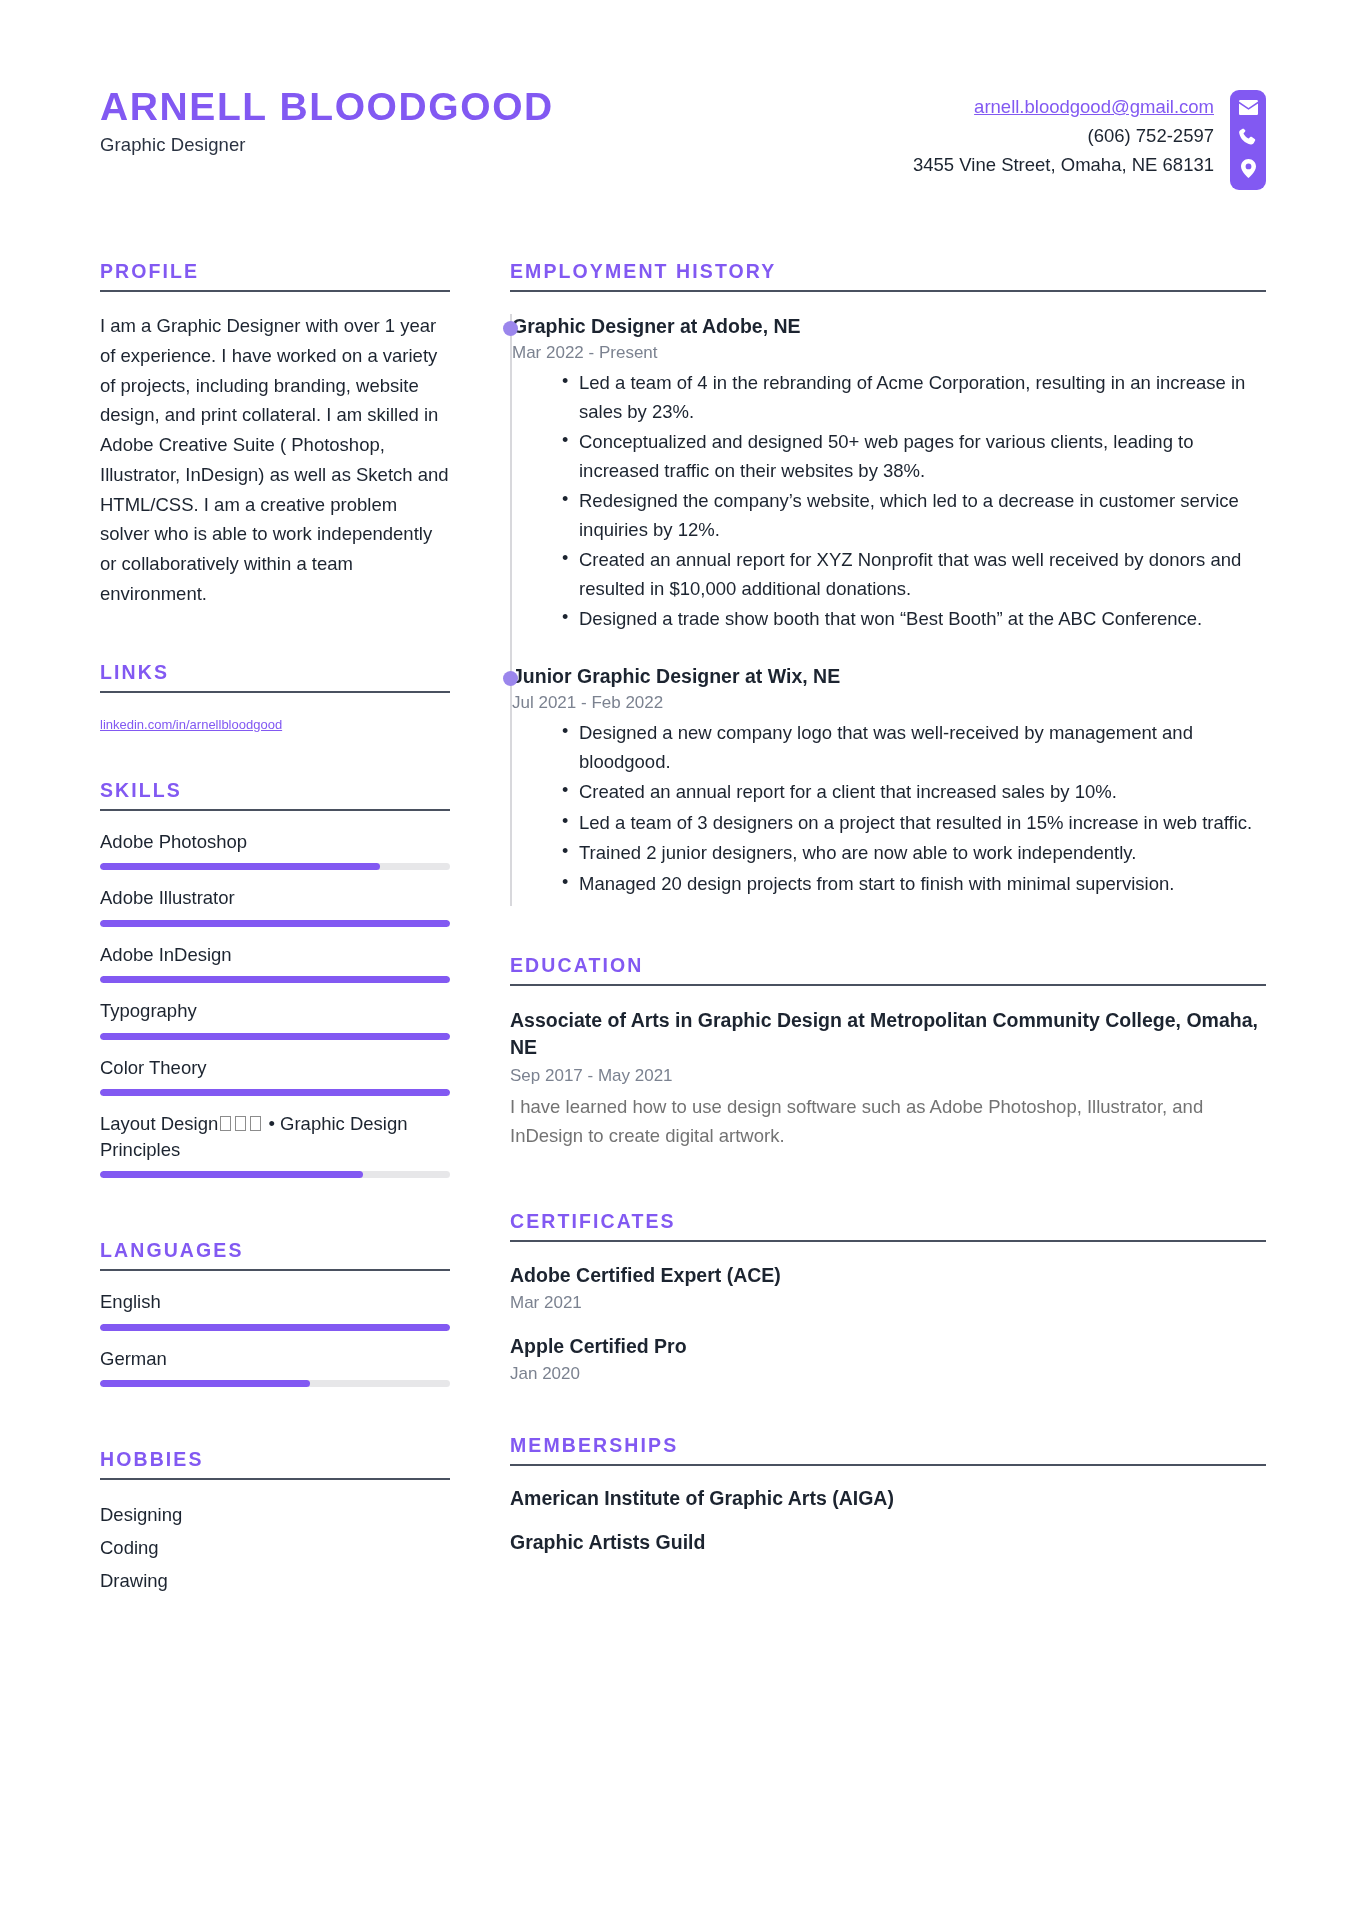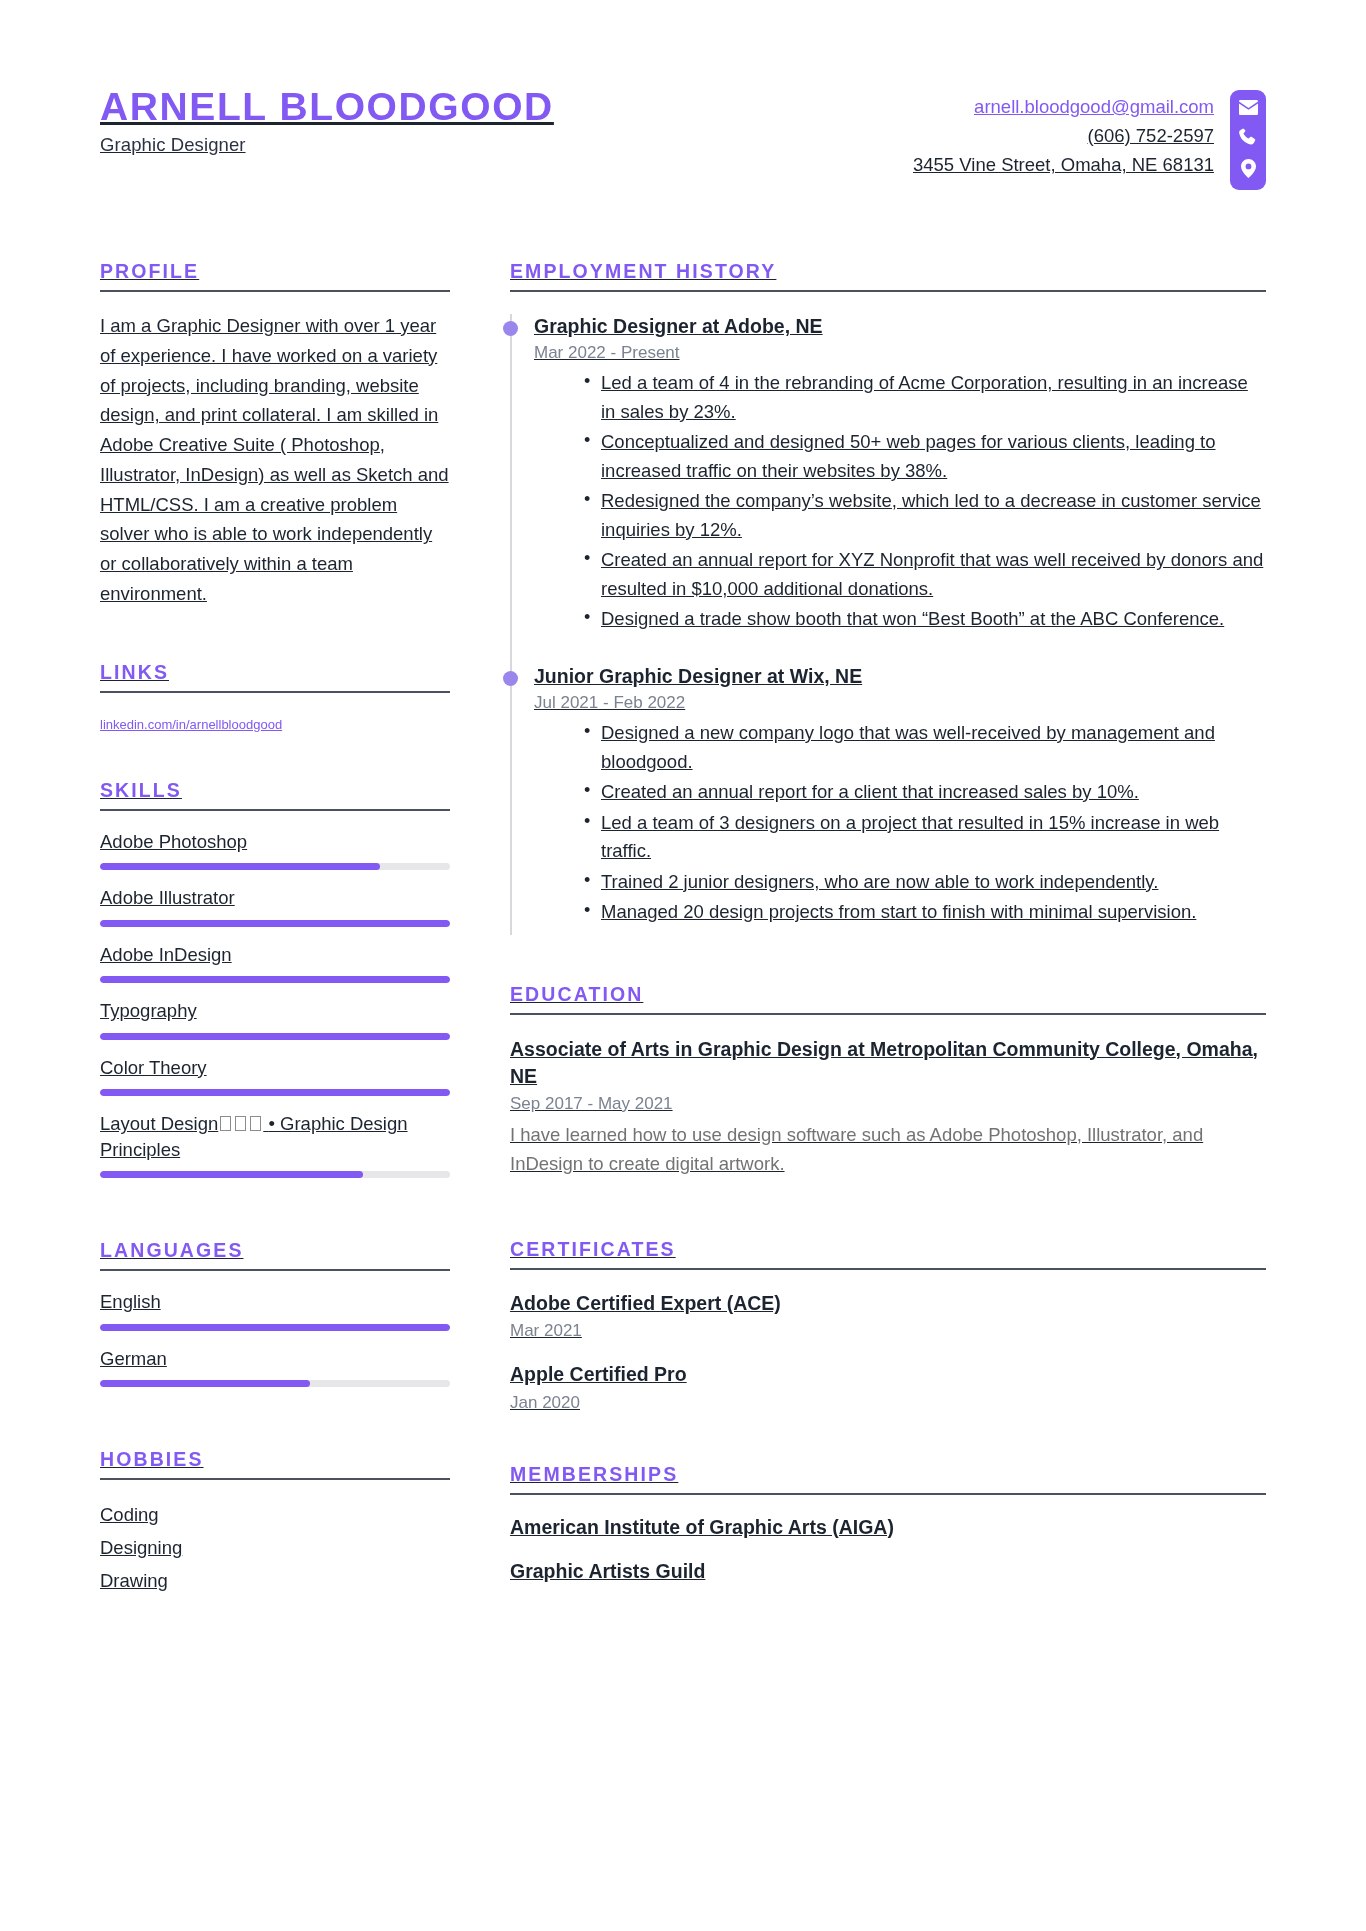--- a/index.html
+++ b/index.html
@@ -16,21 +16,20 @@
     min-height: 1931px;
     position: relative;
   }
 
   .page {
     width: 1366px;
     min-height: 1931px;
     background: #ffffff;
     padding: 62px 100px 40px 100px;
     position: relative;
-    text-decoration: underline;
   }
 
   
   .header {
     display: flex;
     align-items: flex-start;
     justify-content: space-between;
     padding-top: 18px;
   }
 
@@ -179,21 +178,20 @@
 
   
   .timeline {
     margin-top: 22px;
     border-left: 2px solid #d8d8dc;
     padding-left: 0;
   }
 
   .job {
     position: relative;
-    padding-left: 22px;
     padding-bottom: 6px;
   }
 
   .job-dot {
     position: absolute;
     left: -9px;
     top: 7px;
     width: 15px;
     height: 15px;
     border-radius: 50%;
@@ -410,22 +408,22 @@
 
         </div>
       </div>
 
       <div class="spacer-md"></div>
 
       <div class="section">
         <div class="section-title">HOBBIES</div>
         <div class="section-rule"></div>
         <div class="plain-list">
+          <div class="plain-item">Designing</div>
           <div class="plain-item">Coding</div>
-          <div class="plain-item">Designing</div>
           <div class="plain-item">Drawing</div>
         </div>
       </div>
 
     </div>
 
     <div class="col-gap"></div>
 
     <div class="col-right">
 

